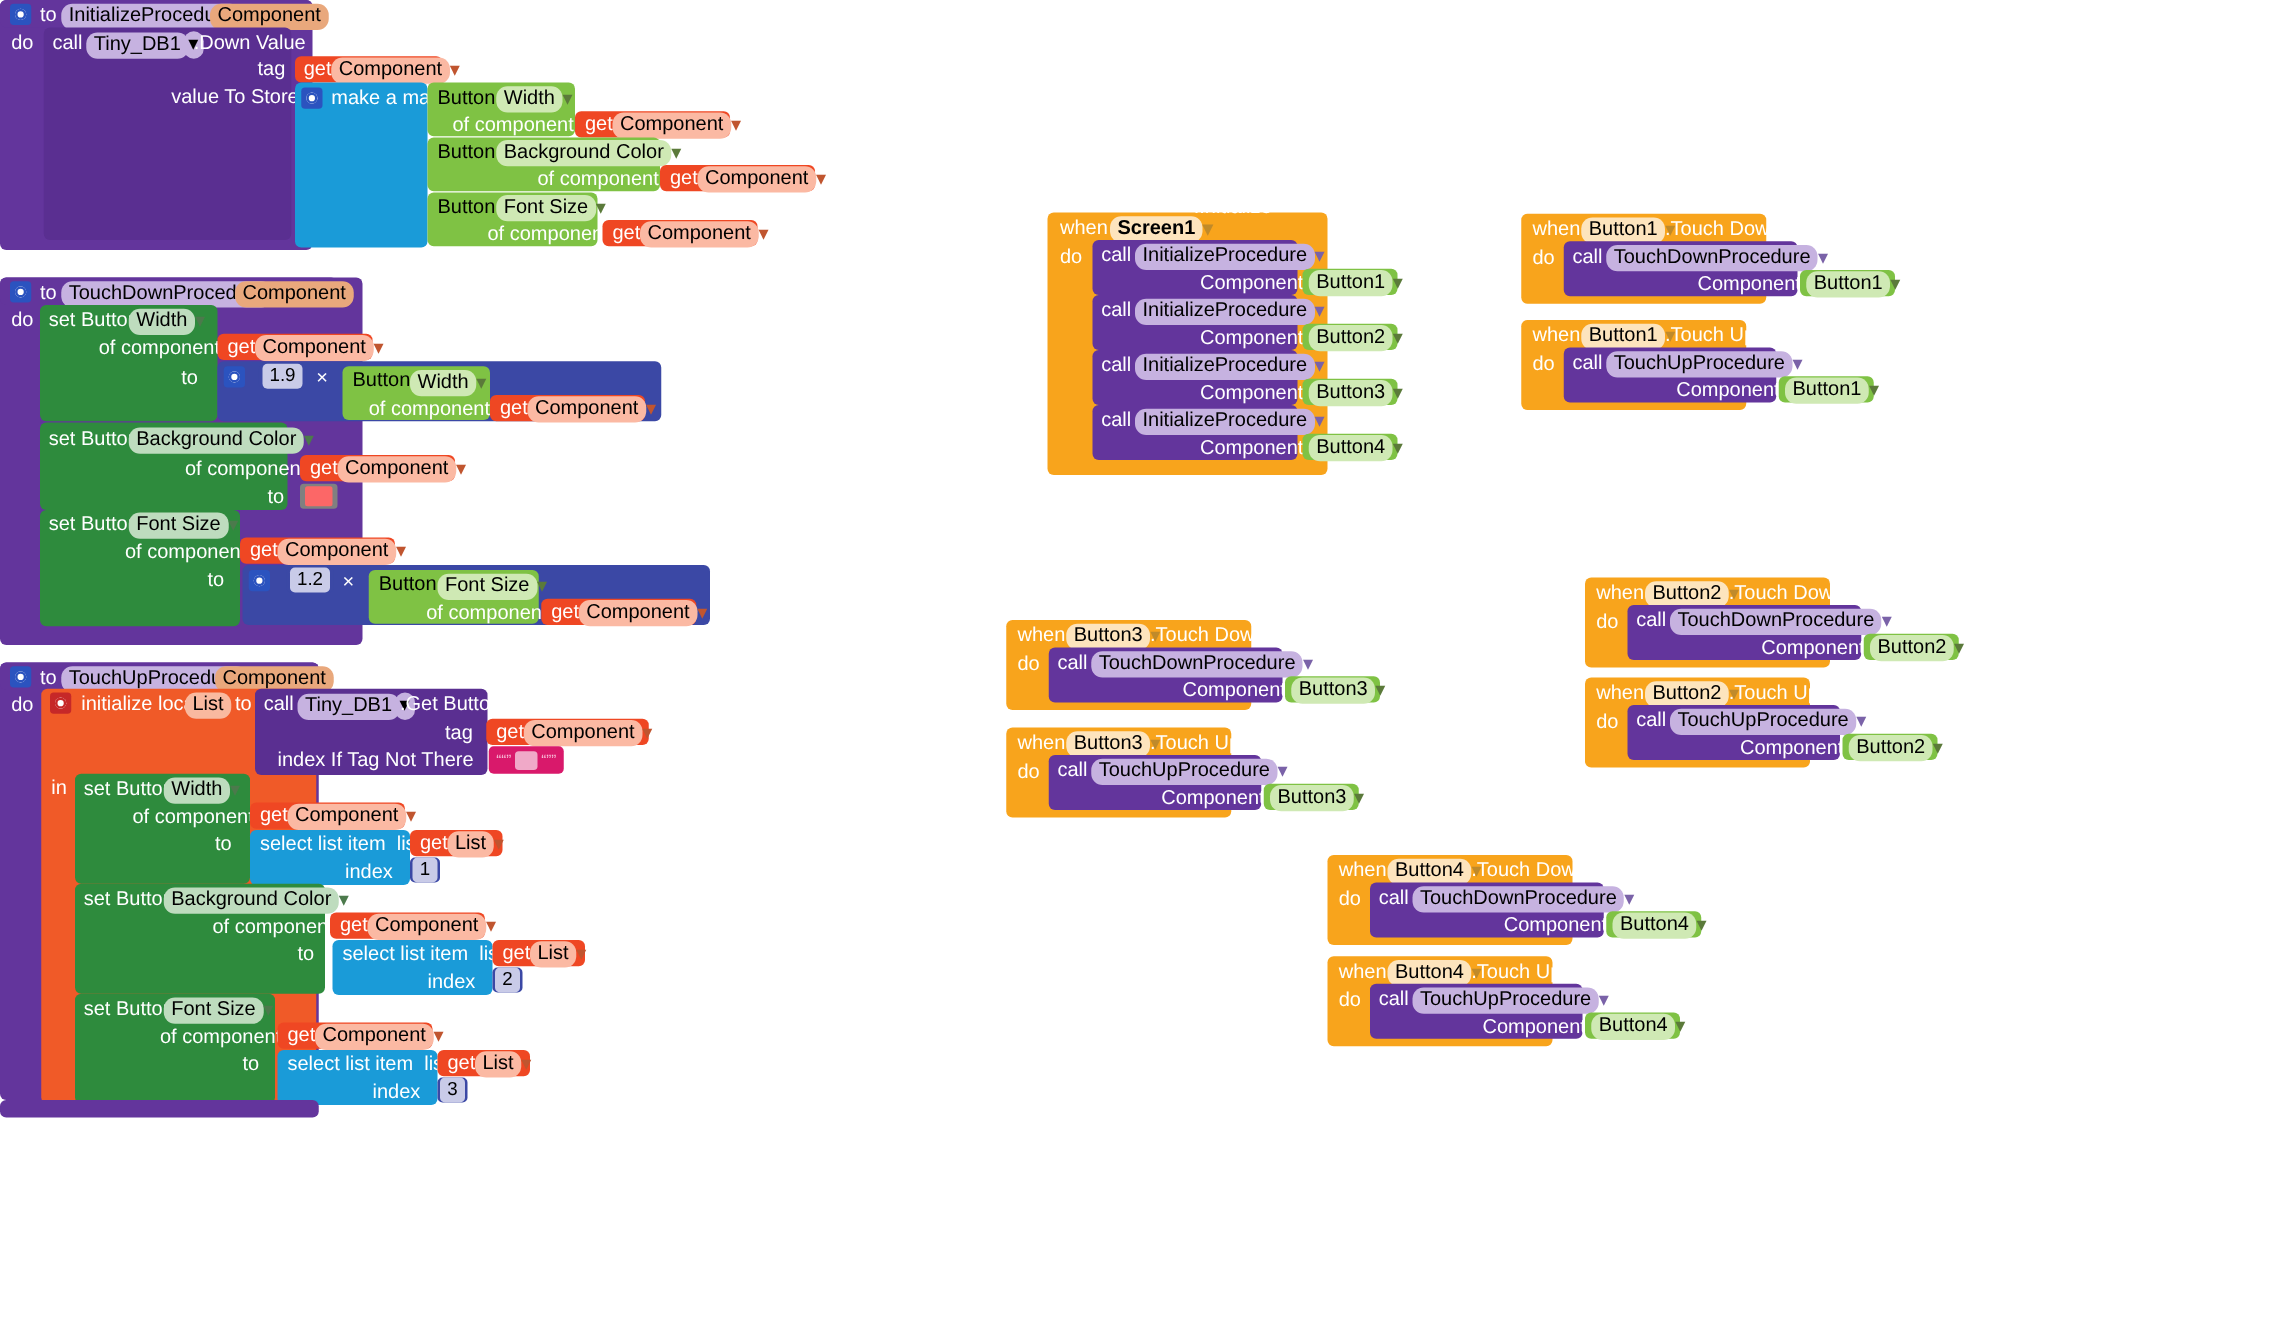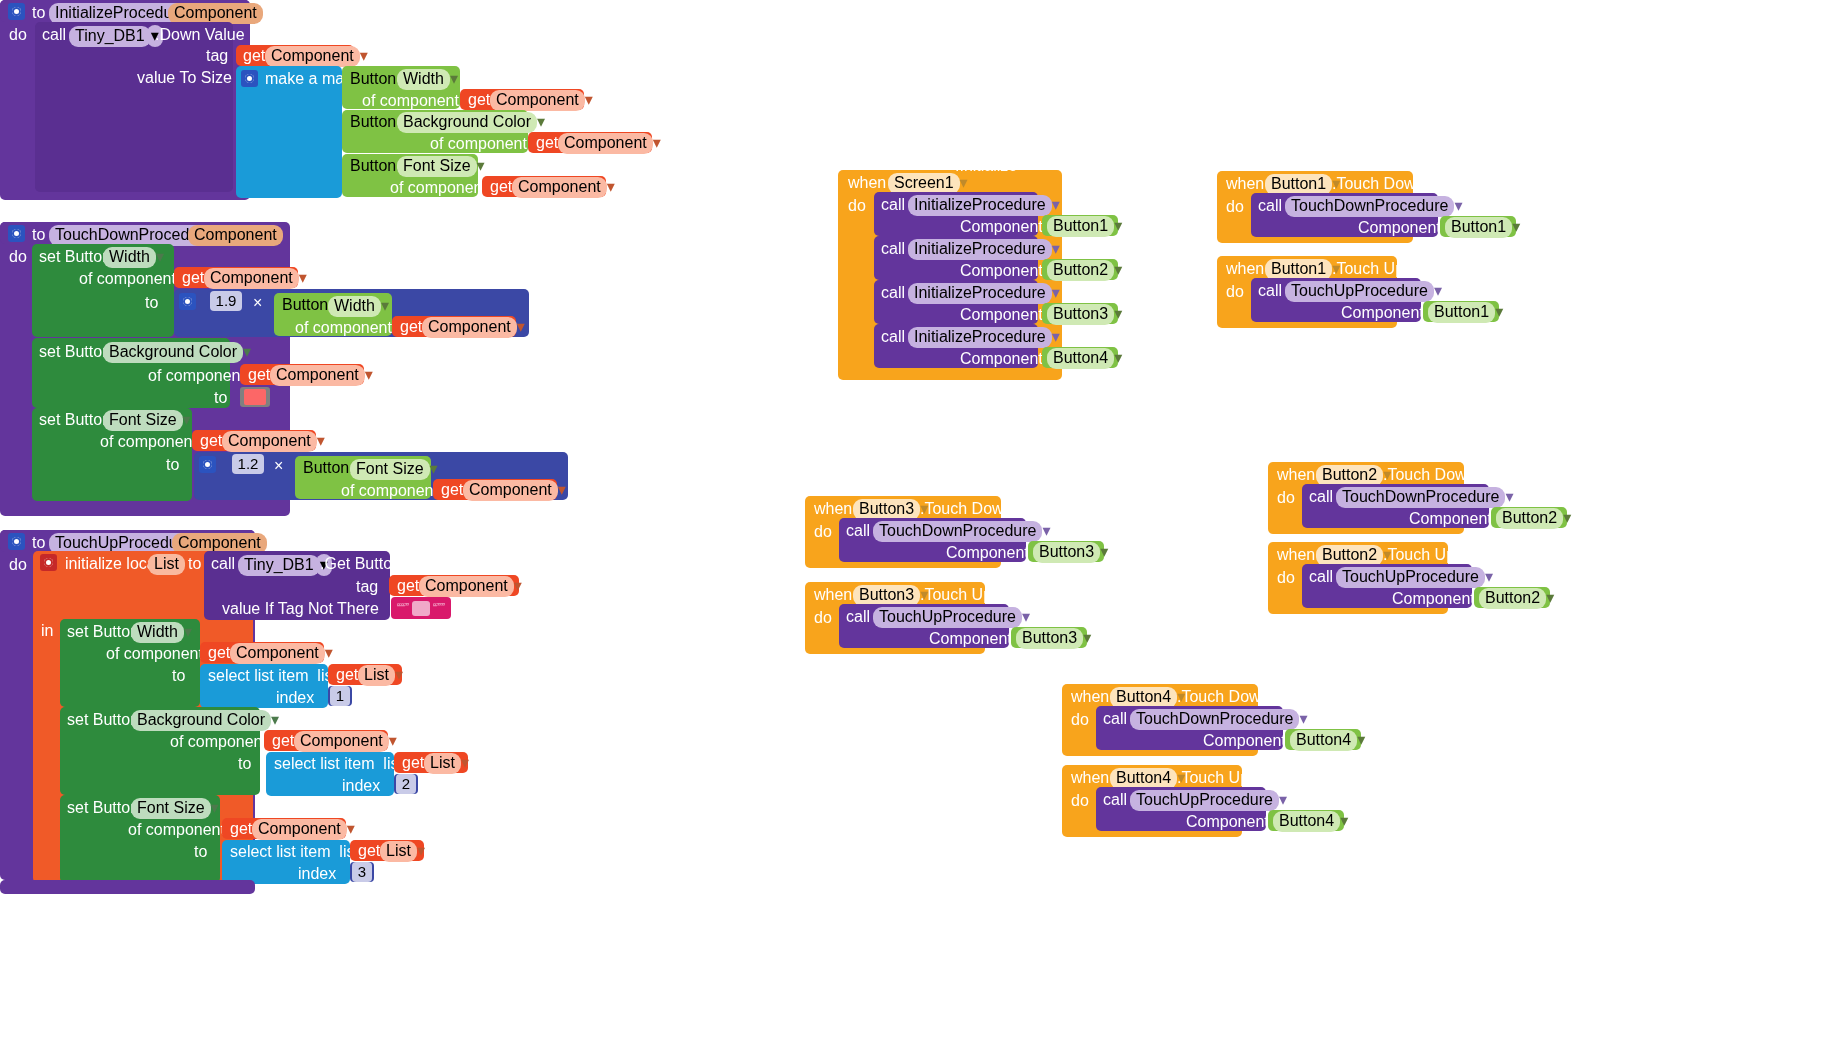--- a/index.html
+++ b/index.html
@@ -76,21 +76,21 @@
 </span>
 <span class="lbl" style="left:9px;top:27px;">do</span>
 
 <div class="blk c-proc-b" style="left:35px;top:22px;width:198px;height:170px;"></div>
 <span class="lbl" style="left:42px;top:27px;">call</span>
 <span class="lbl" style="left:69px;top:25px;">
   <span class="field f-proc">Tiny_DB1</span><span class="field f-proc car" style="padding:2px 4px;margin-left:-4px;">▾</span>
 </span>
 <span class="lbl" style="left:155px;top:27px;">.Down Value</span>
 <span class="lbl" style="left:206px;top:48px;">tag</span>
-<span class="lbl" style="left:137px;top:70px;">value To Size</span>
+<span class="lbl" style="left:137px;top:70px;">value To Store</span>
 
 <div class="blk c-var" style="left:236px;top:45px;width:118px;height:21px;"></div>
 <span class="lbl" style="left:243px;top:48px;">get</span>
 <span class="lbl" style="left:265px;top:46px;">
   <span class="field f-var">Component</span><span class="car" style="color:#c0552f;">▾</span>
 </span>
 
 <div class="blk c-list" style="left:236px;top:66px;width:106px;height:132px;"></div>
 <div class="gear" style="left:241px;top:70px;">
       <i></i>
@@ -258,21 +258,21 @@
 <span class="lbl" style="left:238px;top:554px;">
   <span class="field f-proc">Tiny_DB1</span><span class="field f-proc car" style="padding:2px 4px;margin-left:-4px;">▾</span>
 </span>
 <span class="lbl" style="left:320px;top:556px;">.Get Button</span>
 <span class="lbl" style="left:356px;top:579px;">tag</span>
 <div class="blk c-var" style="left:389px;top:575px;width:130px;height:21px;"></div>
 <span class="lbl" style="left:397px;top:578px;">get</span>
 <span class="lbl" style="left:419px;top:576px;">
   <span class="field f-var">Component</span><span class="car" style="color:#c0552f;">▾</span>
 </span>
-<span class="lbl" style="left:222px;top:601px;">value If Tag Not There</span>
+<span class="lbl" style="left:222px;top:601px;">index If Tag Not There</span>
 <div class="txtpill" style="left:391px;top:597px;height:22px;">
   <q>“</q>
       <u></u>
       <q>”</q>
 </div>
 
 <span class="lbl" style="left:41px;top:623px;">in</span>
 
 <div class="blk c-set" style="left:60px;top:619px;width:140px;height:88px;"></div>
 <span class="lbl" style="left:67px;top:624px;"><span>set</span> <span>Button.</span></span>
@@ -342,21 +342,21 @@
   <span class="field f-var">List</span><span class="car" style="color:#c0552f;">▾</span>
 </span>
 <span class="lbl" style="left:298px;top:866px;">index</span>
 <div class="numpill" style="left:350px;top:862px;width:24px;height:20px;">
   <s>3</s>
 </div>
 <div class="blk c-proc" style="left:0px;top:880px;width:255px;height:14px;"></div>
 
 <div class="blk c-event" style="left:838px;top:170px;width:224px;height:210px;"></div>
 <span class="lbl" style="left:848px;top:175px;">when</span>
-<span class="lbl" style="left:888px;top:173px;">
+<span class="lbl" style="left:888px;top:173px;font-weight:bold;">
   <span class="field f-event">Screen1</span><span class="car" style="color:#c08a2a;">▾</span>
 </span>
 <span class="lbl" style="left:955px;top:158px;">.Initialize</span>
 <span class="lbl" style="left:848px;top:198px;">do</span>
 
 <div class="blk c-proc" style="left:874px;top:192px;width:164px;height:44px;"></div>
 <span class="lbl" style="left:881px;top:197px;">call</span>
 <span class="lbl" style="left:908px;top:195px;">
   <span class="field f-proc">InitializeProcedure</span><span class="car" style="color:#7a62a8;">▾</span>
 </span>

